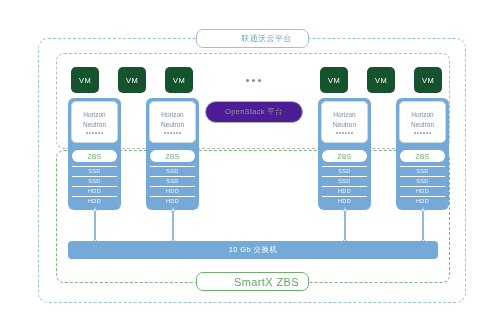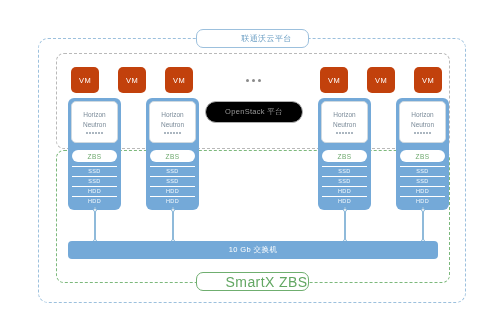--- a/index.html
+++ b/index.html
@@ -31,40 +31,40 @@
     position:absolute;box-sizing:border-box;
     background:#ffffff;display:flex;align-items:center;justify-content:center;
     border-radius:7px;white-space:nowrap;letter-spacing:.4px;padding-left:28px;
   }
   #title-badge{
     left:196px;top:29px;width:113px;height:19px;
     border:1px solid #9cc0dd;color:#6c9fc4;font-size:8px;
   }
   #smartx-badge{
     left:196px;top:272px;width:113px;height:19px;
-    border:1px solid #6fae6f;color:#63a763;font-size:14px;
+    border:1px solid #6fae6f;color:#63a763;font-size:11px;
   }
 
   
   .vm{
     position:absolute;width:28px;height:26px;top:67px;
-    background:#c2410c;border-radius:5px;
+    background:#14532d;border-radius:5px;
     display:flex;align-items:center;justify-content:center;
     color:#ffffff;font-size:7.5px;letter-spacing:.5px;
   }
   #vm-ellipsis{
     position:absolute;top:73px;left:233px;width:40px;height:14px;
     display:flex;align-items:center;justify-content:center;gap:3px;
   }
   #vm-ellipsis i{display:block;width:3px;height:3px;border-radius:50%;background:#8a8a8a;}
 
   
   #openstack-box{
     position:absolute;left:205px;top:101px;width:98px;height:22px;
-    box-sizing:border-box;background:#000000;border:1px solid #b0b0b0;border-radius:11px;
+    box-sizing:border-box;background:#4c1d95;border:1px solid #b0b0b0;border-radius:11px;
     display:flex;align-items:center;justify-content:center;
     color:#9a9a9a;font-size:7.5px;letter-spacing:.3px;
   }
 
   
   .node{
     position:absolute;top:98px;width:53px;height:112px;
     background:#74a9d8;border-radius:6px;
   }
   .node .hn{

